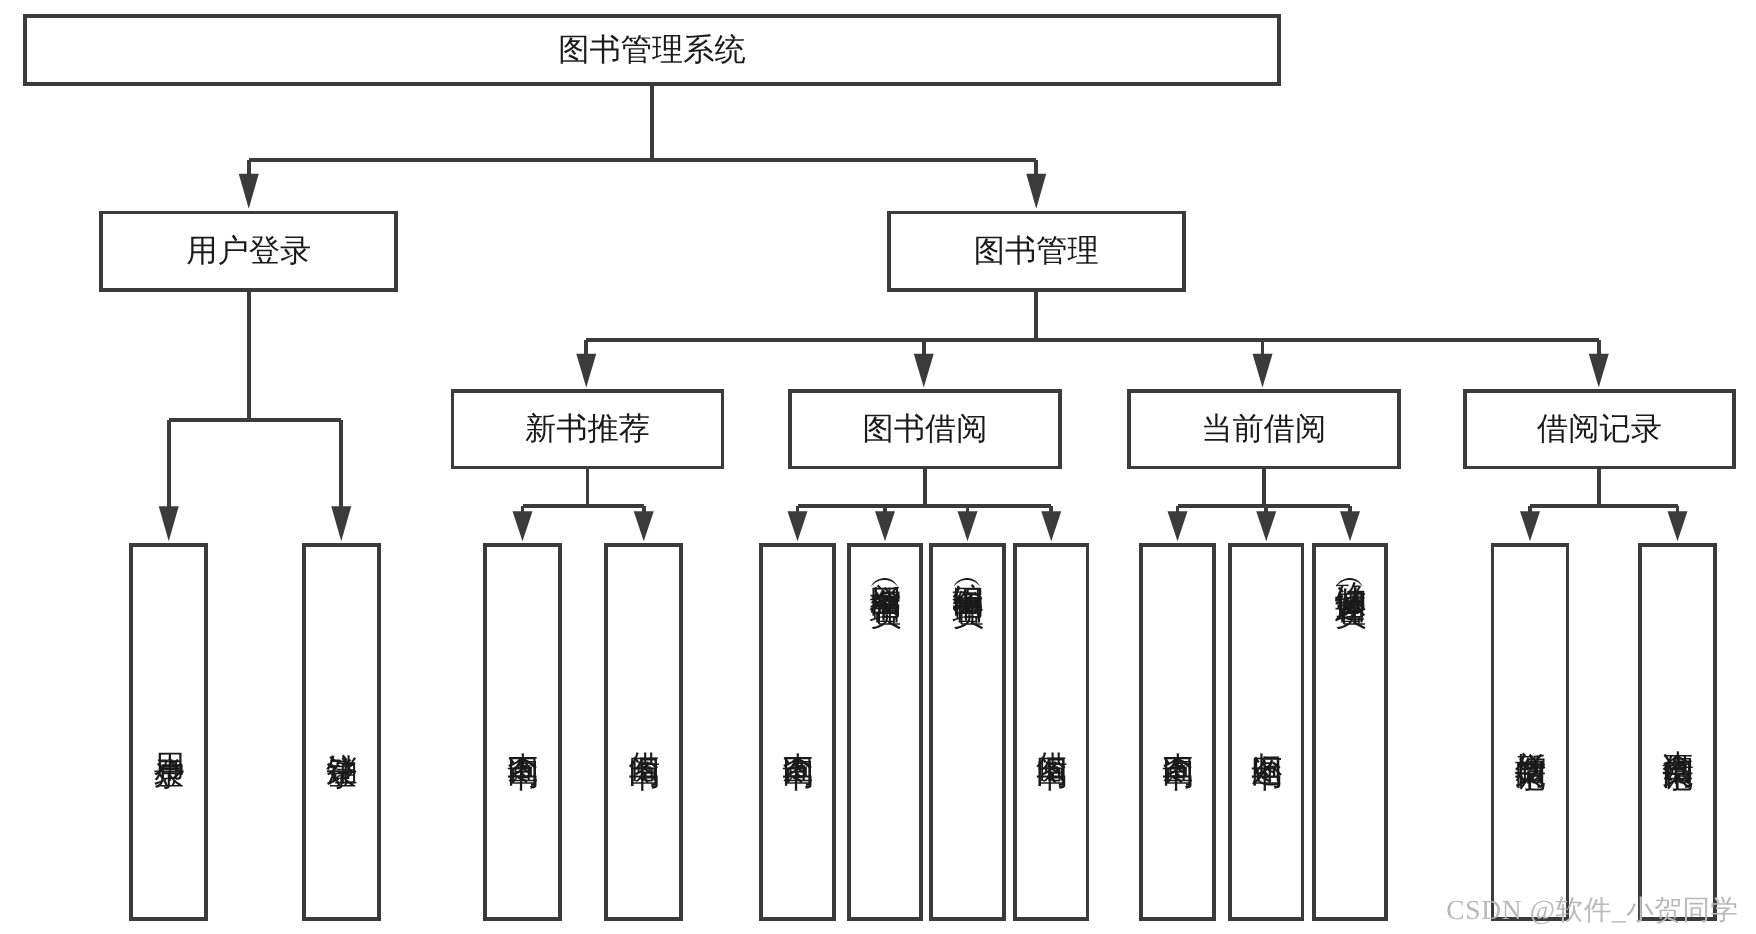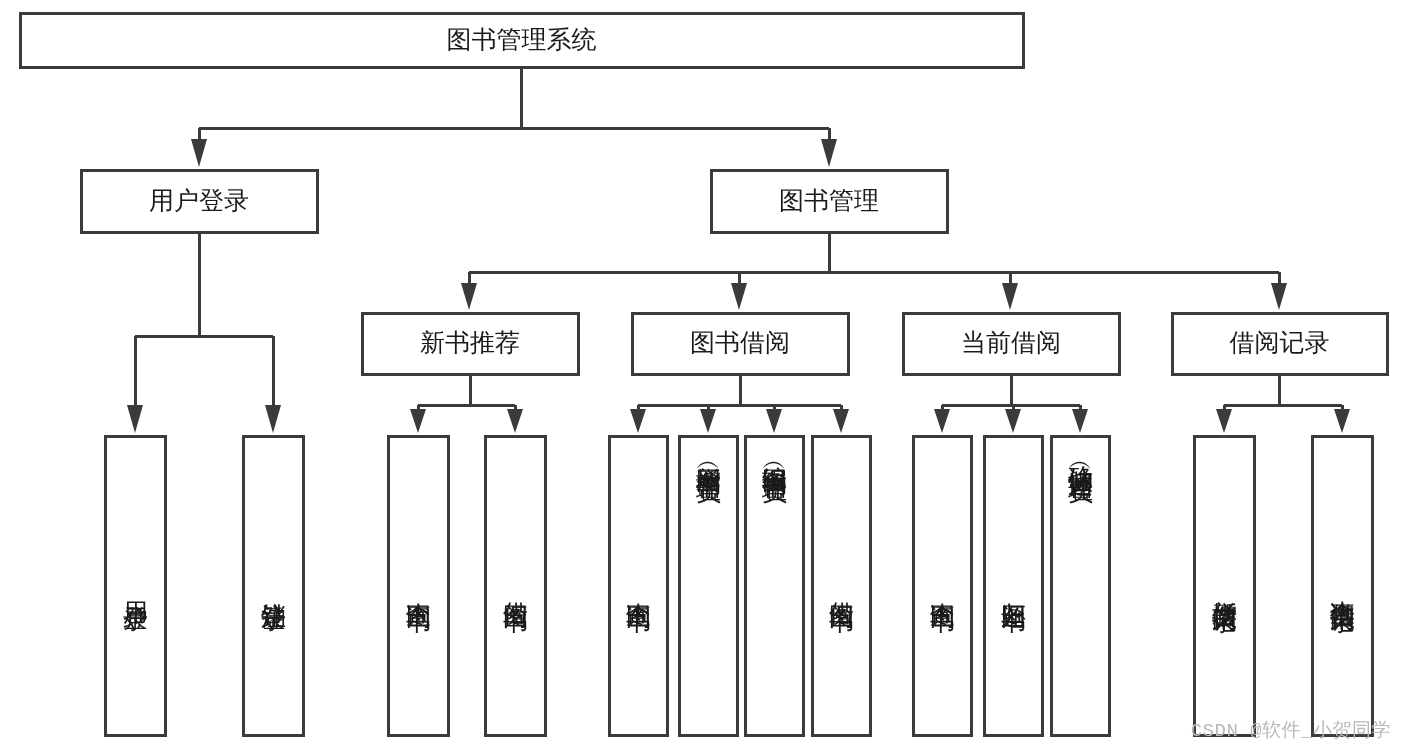--- a/index.html
+++ b/index.html
@@ -63,22 +63,22 @@
     line-height: 1.12;
     color: #1a1a1a;
     letter-spacing: 2px;
     white-space: nowrap;
     pointer-events: none;
   }
   #watermark {
     position: absolute;
     right: 14px;
     bottom: 4px;
-    font-family: Liberation Mono, monospace;
-    font-size: 19px;
+    font-family: Liberation Serif, serif;
+    font-size: 22px;
     color: #b9b9b9;
     letter-spacing: 0.5px;
     user-select: none;
   }
 </style>
 </head>
 <body>
 
 <div id="diagram-root">
 

